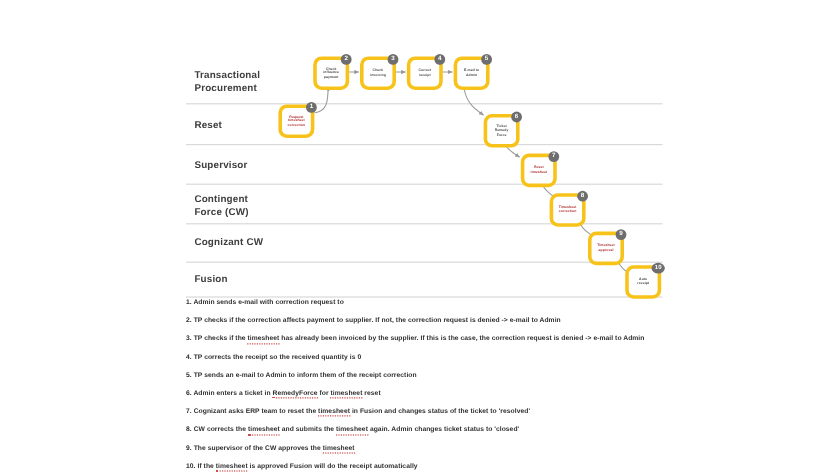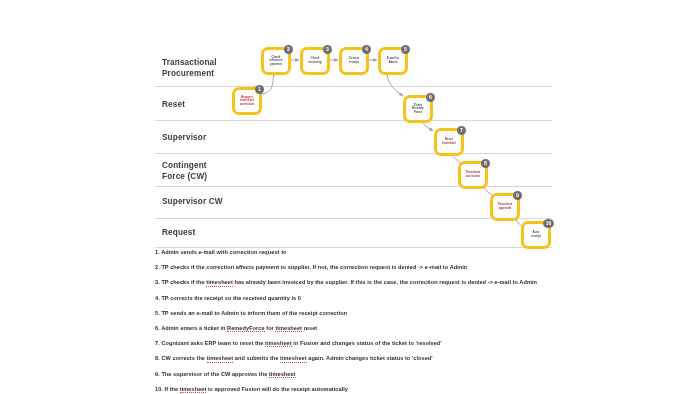--- a/index.html
+++ b/index.html
@@ -126,22 +126,22 @@
   <div class="lane-divider" style="top:170px"></div>
   <div class="lane-divider" style="top:202px"></div>
   <div class="lane-divider" style="top:231px"></div>
 
   <div class="lane-label" style="top:42px">Transactional
 Procurement</div>
   <div class="lane-label" style="top:84px">Reset</div>
   <div class="lane-label" style="top:117px">Supervisor</div>
   <div class="lane-label" style="top:145px">Contingent
 Force (CW)</div>
-  <div class="lane-label" style="top:181px">Supervisor CW</div>
-  <div class="lane-label" style="top:212px">Request</div>
+  <div class="lane-label" style="top:181px">Cognizant CW</div>
+  <div class="lane-label" style="top:212px">Fusion</div>
 
   <svg class="arrows" viewBox="0 0 700 394">
     <defs>
       <marker id="ah" markerWidth="5" markerHeight="5" refX="4.2" refY="2" orient="auto">
         <path d="M0,0 L4.4,2 L0,4 z" fill="#9a9a9a"></path>
       </marker>
     </defs>
 
     <path d="M262,78 C276,76 272,62 274,56" fill="none" stroke="#9a9a9a" stroke-width="0.9" marker-end="url(#ah)"></path>
 

